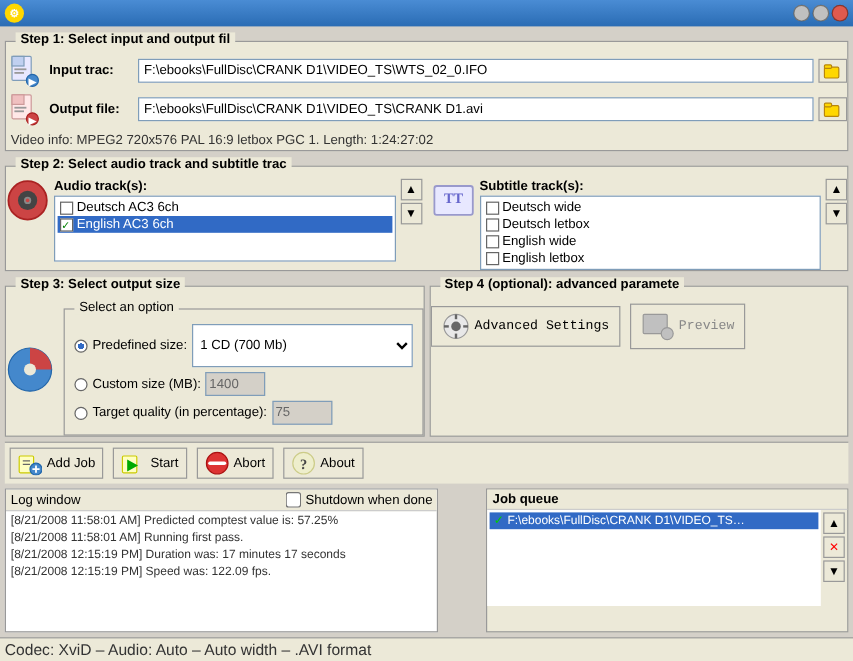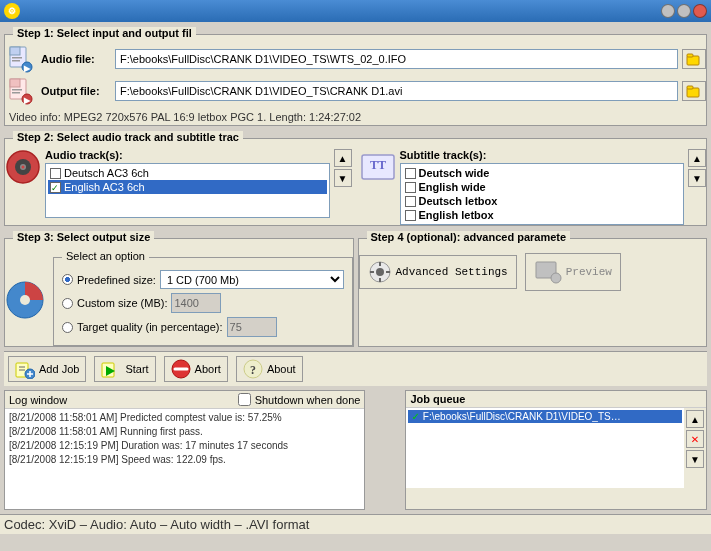--- a/index.html
+++ b/index.html
@@ -191,21 +191,20 @@
       flex-shrink: 0;
     }
     .subtitle-tracks-box { flex: 1; }
     .subtitle-tracks-label { font-weight: bold; margin-bottom: 2px; }
     .subtitle-listbox {
       border: 1px solid #7f9db9;
       background: white;
       min-height: 55px;
       padding: 2px;
       min-width: 160px;
-      font-weight: bold;
     }
     .bottom-row {
       display: flex;
       gap: 4px;
     }
     .step3-box {
       flex: 1;
       margin-top: 8px;
       padding-top: 10px;
       min-width: 300px;
@@ -241,21 +240,21 @@
       border: 1px solid #666;
       background: white;
       display: inline-block;
       flex-shrink: 0;
     }
     .radio-btn.selected {
       background: radial-gradient(circle at center, #316ac5 40%, white 40%);
     }
     .dropdown {
       flex: 1;
-      height: 19px;
+      height: 36px;
       border: 1px solid #7f9db9;
       background: white;
       font-size: 11px;
       padding: 0 2px;
     }
     .spin-input {
       width: 50px;
       height: 20px;
       border: 1px solid #7f9db9;
       background: #d4d0c8;
@@ -425,21 +424,21 @@
       <div class="file-icon">
         <svg viewBox="0 0 28 28">
             <rect x="3" y="2" width="16" height="20" rx="1" fill="#e8e8ff" stroke="#7f9db9" stroke-width="1"></rect>
             <rect x="3" y="2" width="10" height="8" fill="#c0d0f0" stroke="#7f9db9" stroke-width="1"></rect>
             <rect x="5" y="12" width="10" height="1.5" fill="#999"></rect>
             <rect x="5" y="15" width="8" height="1.5" fill="#999"></rect>
             <circle cx="20" cy="22" r="5" fill="#4488cc" stroke="#2266aa" stroke-width="1"></circle>
             <text x="20" y="26" font-size="8" text-anchor="middle" fill="white" font-weight="bold">▶</text>
           </svg>
       </div>
-      <span class="file-label">Audio file:</span>
+      <span class="file-label">Input trac:</span>
       <input class="file-input" type="text" value="F:\ebooks\FullDisc\CRANK D1\VIDEO_TS\WTS_02_0.IFO" style="">
       <div class="browse-btn">
         <svg width="16" height="16" viewBox="0 0 16 16">
             <rect x="1" y="5" width="12" height="9" rx="1" fill="#ffd700" stroke="#b8860b" stroke-width="1"></rect>
             <rect x="1" y="3" width="6" height="3" rx="1" fill="#ffd700" stroke="#b8860b" stroke-width="1"></rect>
           </svg>
       </div>
     </div>
     <div class="file-row">
       <div class="file-icon">
@@ -505,25 +504,25 @@
         </div>
         <div class="subtitle-tracks-box">
           <div class="subtitle-tracks-label">Subtitle track(s):</div>
           <div class="subtitle-listbox">
             <div class="listbox-item">
               <span class="checkbox-small"></span>
               <span>Deutsch wide</span>
             </div>
             <div class="listbox-item">
               <span class="checkbox-small"></span>
-              <span>English wide</span>
+              <span>Deutsch letbox</span>
             </div>
             <div class="listbox-item">
               <span class="checkbox-small"></span>
-              <span>Deutsch letbox</span>
+              <span>English wide</span>
             </div>
             <div class="listbox-item">
               <span class="checkbox-small"></span>
               <span>English letbox</span>
             </div>
           </div>
         </div>
         <div class="up-down-btns">
           <div class="arrow-btn">▲</div>
           <div class="arrow-btn">▼</div>

